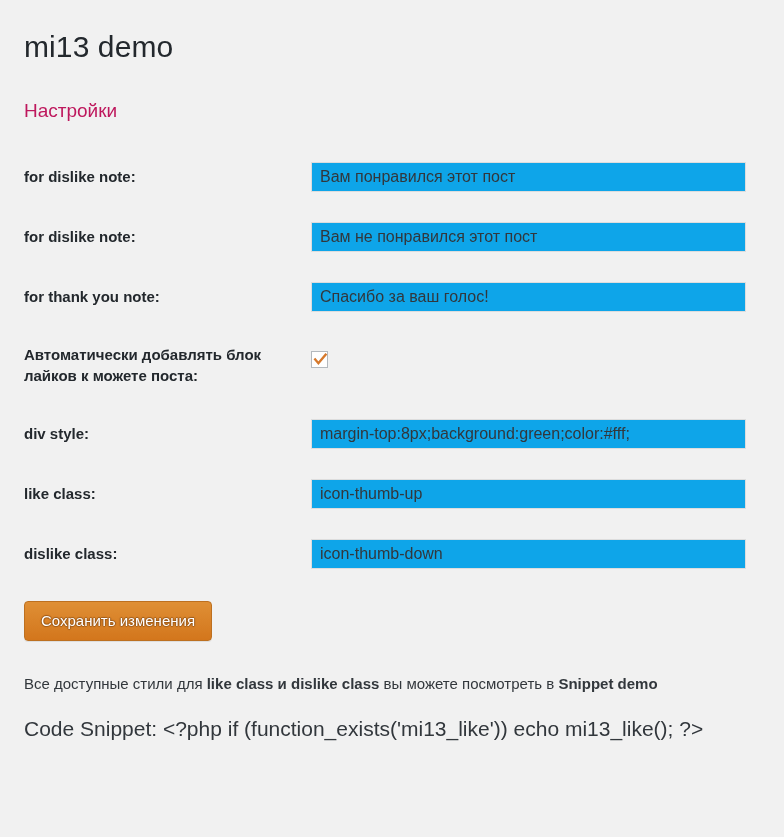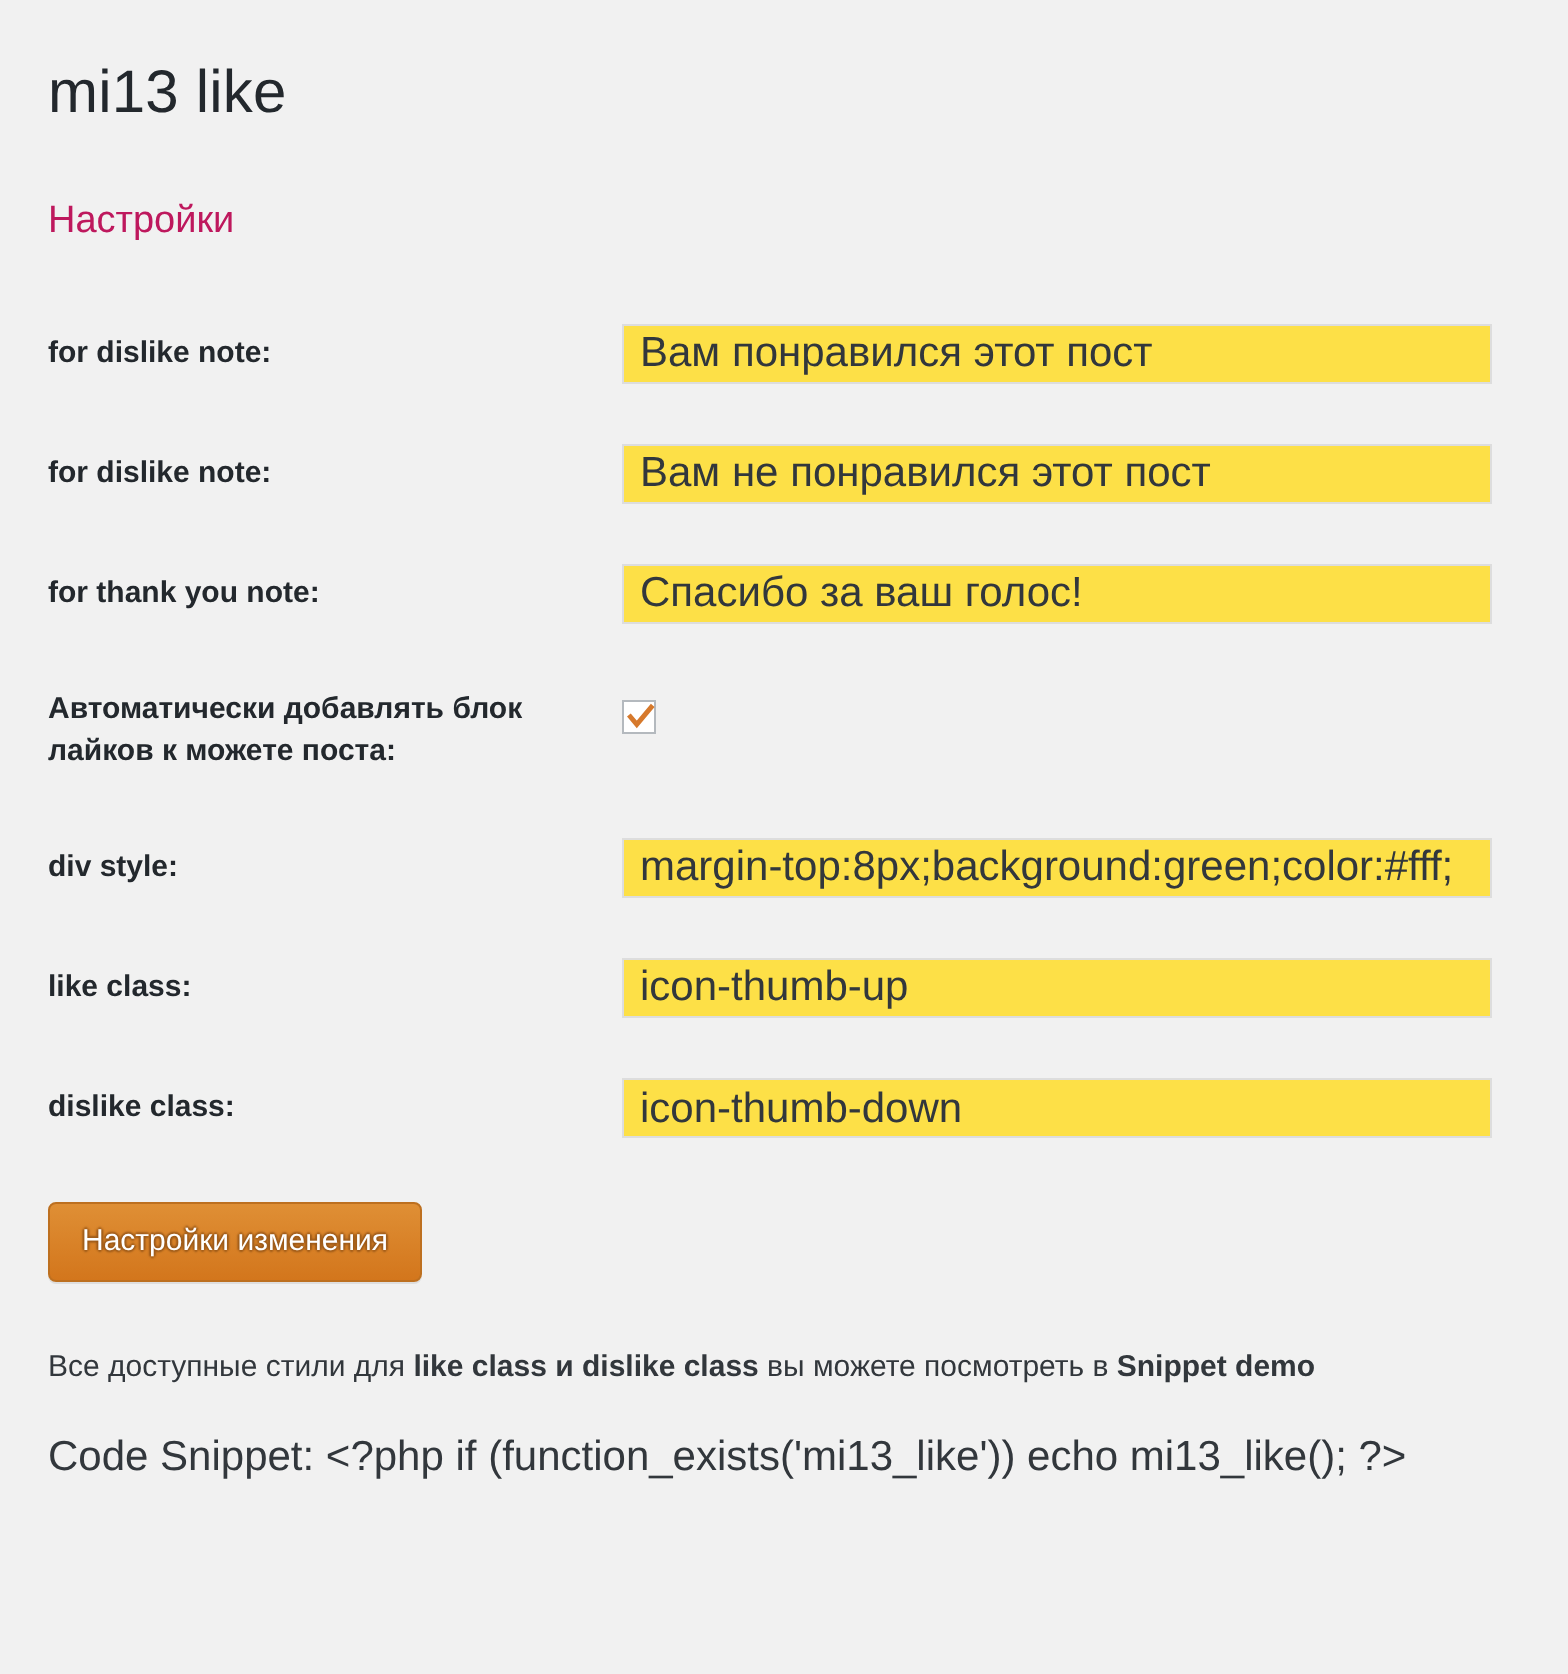--- a/index.html
+++ b/index.html
@@ -54,24 +54,24 @@
     line-height: 1.35;
     margin-left: 46px;
   }
   .form-table td {
     padding: 15px 10px 15px 0;
   }
   .regular-text {
     width: 435px;
     box-sizing: border-box;
     padding: 5px 8px;
-    font-size: 21px;
+    font-size: 16px;
     font-family: "Liberation Sans", sans-serif;
     color: #32373c;
-    background: #fde047;
+    background: #0ea5e9;
     border: 1px solid #dddddd;
     border-radius: 0;
     outline: none;
     line-height: 1.5;
     height: 30px;
   }
   .checkbox-row th {
     padding-top: 18px;
     padding-bottom: 18px;
   }
@@ -127,21 +127,21 @@
     color: #32373c;
     padding: 18px 0 0 0;
     line-height: 1.5;
   }
 </style>
 </head>
 <body>
 
 <div class="wrap">
 
-  <h1 class="page-title">mi13 like</h1>
+  <h1 class="page-title">mi13 demo</h1>
 
   <h2 class="section-heading">Настройки</h2>
 
   <table class="form-table">
     <tbody>
       <tr>
         <th>for dislike note:</th>
         <td>
           <input class="regular-text" type="text" value="Вам понравился этот пост" style="">
         </td>
@@ -185,21 +185,21 @@
       <tr>
         <th>dislike class:</th>
         <td>
           <input class="regular-text" type="text" value="icon-thumb-down" style="">
         </td>
       </tr>
     </tbody>
   </table>
 
   <div class="submit-area">
-    <button class="button-primary">Настройки изменения</button>
+    <button class="button-primary">Сохранить изменения</button>
   </div>
 
   <div class="footer-note">
     <span>Все доступные стили для </span><b>like class и dislike class</b><span> вы можете посмотреть в </span><b>Snippet demo</b>
   </div>
 
   <div class="code-line">Code Snippet: &lt;?php if (function_exists('mi13_like')) echo mi13_like(); ?&gt;</div>
 
 </div>
 

